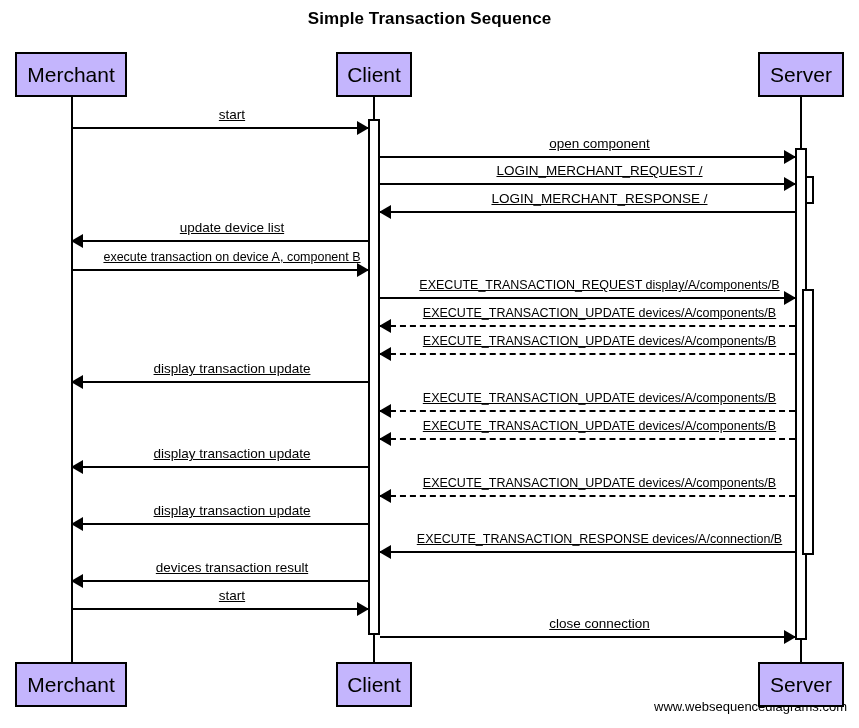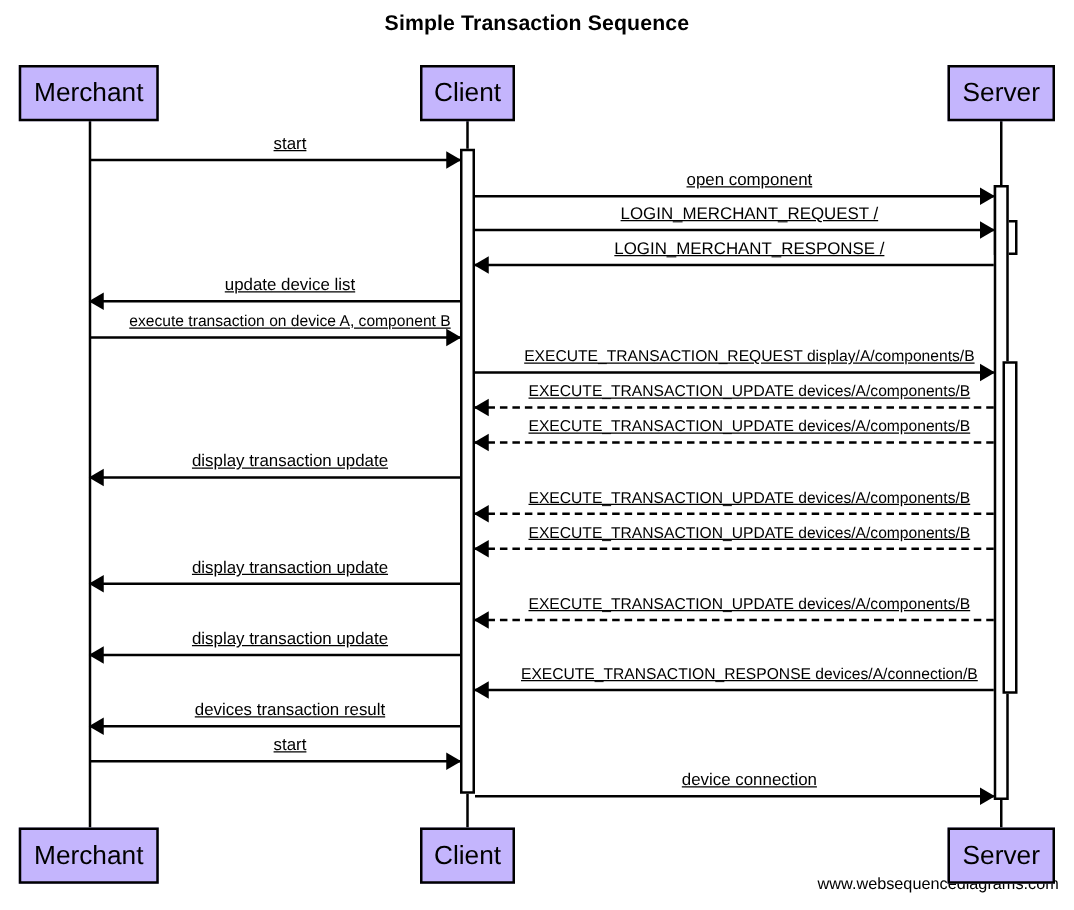--- a/index.html
+++ b/index.html
@@ -231,19 +231,19 @@
         <div class="label">devices transaction result</div>
       </div>
       <div class="msg to-right" style="left: 72px; top: 608px; width: 296px;">
         <div class="line"></div>
         <div class="head"></div>
         <div class="label">start</div>
       </div>
       <div class="msg to-right" style="left: 380px; top: 636px; width: 415px;">
         <div class="line"></div>
         <div class="head"></div>
-        <div class="label">device connection</div>
+        <div class="label">close connection</div>
       </div>
     </div>
 
   <div id="footer">www.websequencediagrams.com</div>
 
 </div>
 
 </body></html>

